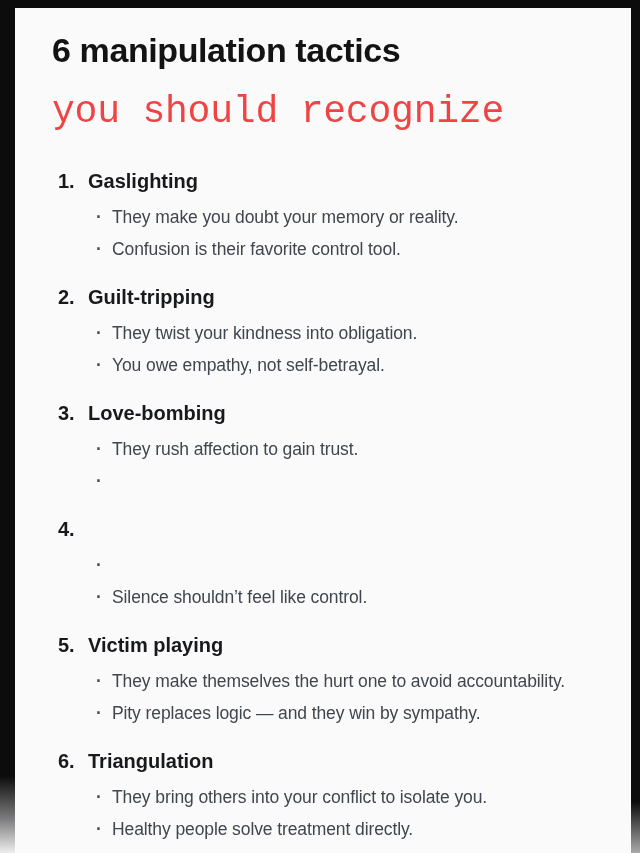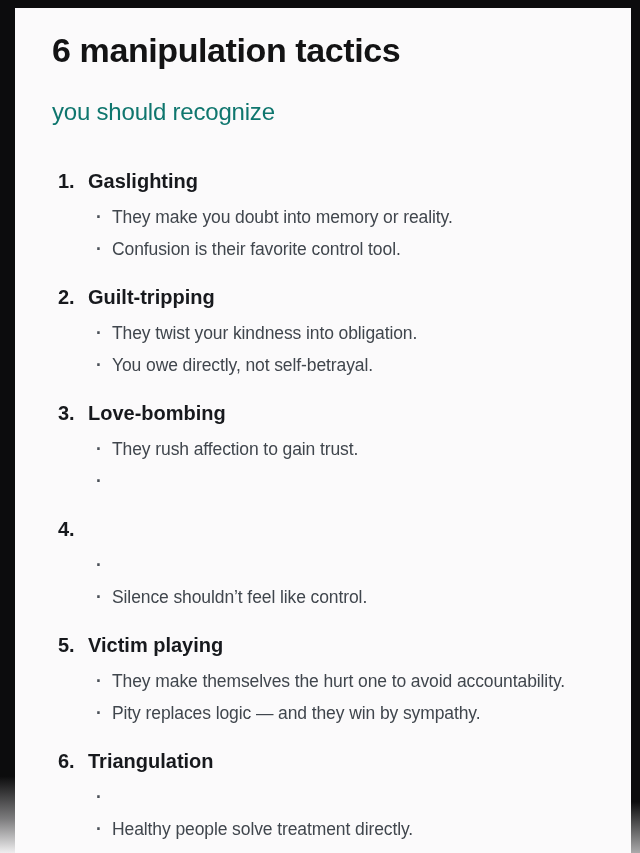--- a/index.html
+++ b/index.html
@@ -44,25 +44,26 @@
   .title {
     margin: 0 0 24px 0;
     font-size: 34px;
     line-height: 40px;
     font-weight: 700;
     letter-spacing: -0.4px;
     color: #131314;
   }
   .subtitle {
     margin: 0 0 40px 0;
-    font-size: 24px;
+    font-size: 38px;
     line-height: 36px;
     font-weight: 400;
     letter-spacing: -0.2px;
-    color: #0f766e;
+    color: #ef4444;
+    font-family: Liberation Mono, monospace;
   }
   .tactics {
     list-style: none;
     margin: 0;
     padding: 0;
   }
   .tactic {
     margin: 0 0 21px 0;
   }
   .tactic-heading {
@@ -118,42 +119,42 @@
     <ol class="tactics">
 
       <li class="tactic">
         <div class="tactic-heading">
           <span class="tactic-number">1.</span>
           <span class="tactic-name">Gaslighting</span>
         </div>
         <ul class="points">
           <li class="point">
             <span class="bullet-dot">·</span>
-            <span class="point-text">They make you doubt into memory or reality.</span>
+            <span class="point-text">They make you doubt your memory or reality.</span>
           </li>
           <li class="point">
             <span class="bullet-dot">·</span>
             <span class="point-text">Confusion is their favorite control tool.</span>
           </li>
         </ul>
       </li>
 
       <li class="tactic">
         <div class="tactic-heading">
           <span class="tactic-number">2.</span>
           <span class="tactic-name">Guilt-tripping</span>
         </div>
         <ul class="points">
           <li class="point">
             <span class="bullet-dot">·</span>
             <span class="point-text">They twist your kindness into obligation.</span>
           </li>
           <li class="point">
             <span class="bullet-dot">·</span>
-            <span class="point-text">You owe directly, not self-betrayal.</span>
+            <span class="point-text">You owe empathy, not self-betrayal.</span>
           </li>
         </ul>
       </li>
 
       <li class="tactic">
         <div class="tactic-heading">
           <span class="tactic-number">3.</span>
           <span class="tactic-name">Love-bombing</span>
         </div>
         <ul class="points">
@@ -200,20 +201,21 @@
       </li>
 
       <li class="tactic">
         <div class="tactic-heading">
           <span class="tactic-number">6.</span>
           <span class="tactic-name">Triangulation</span>
         </div>
         <ul class="points">
           <li class="point">
             <span class="bullet-dot">·</span>
+            <span class="point-text">They bring others into your conflict to isolate you.</span>
           </li>
           <li class="point">
             <span class="bullet-dot">·</span>
             <span class="point-text">Healthy people solve treatment directly.</span>
           </li>
         </ul>
       </li>
 
     </ol>
   </div>

